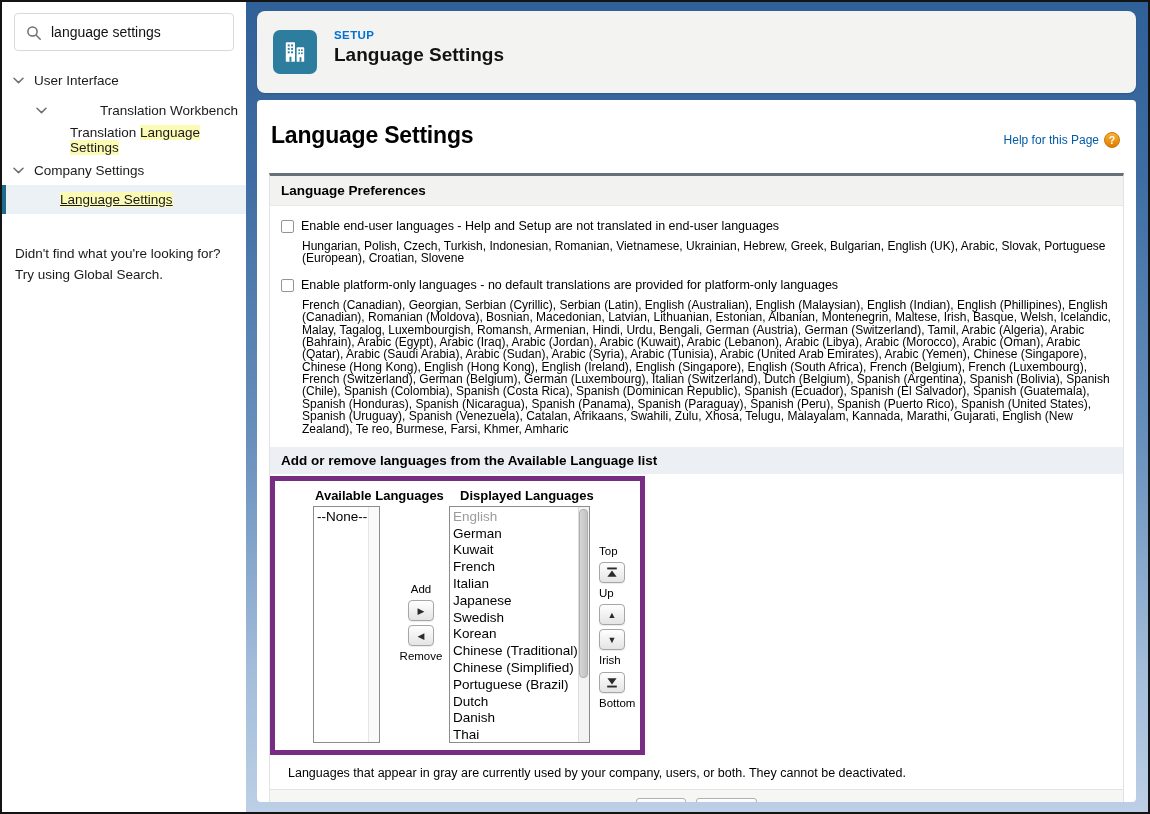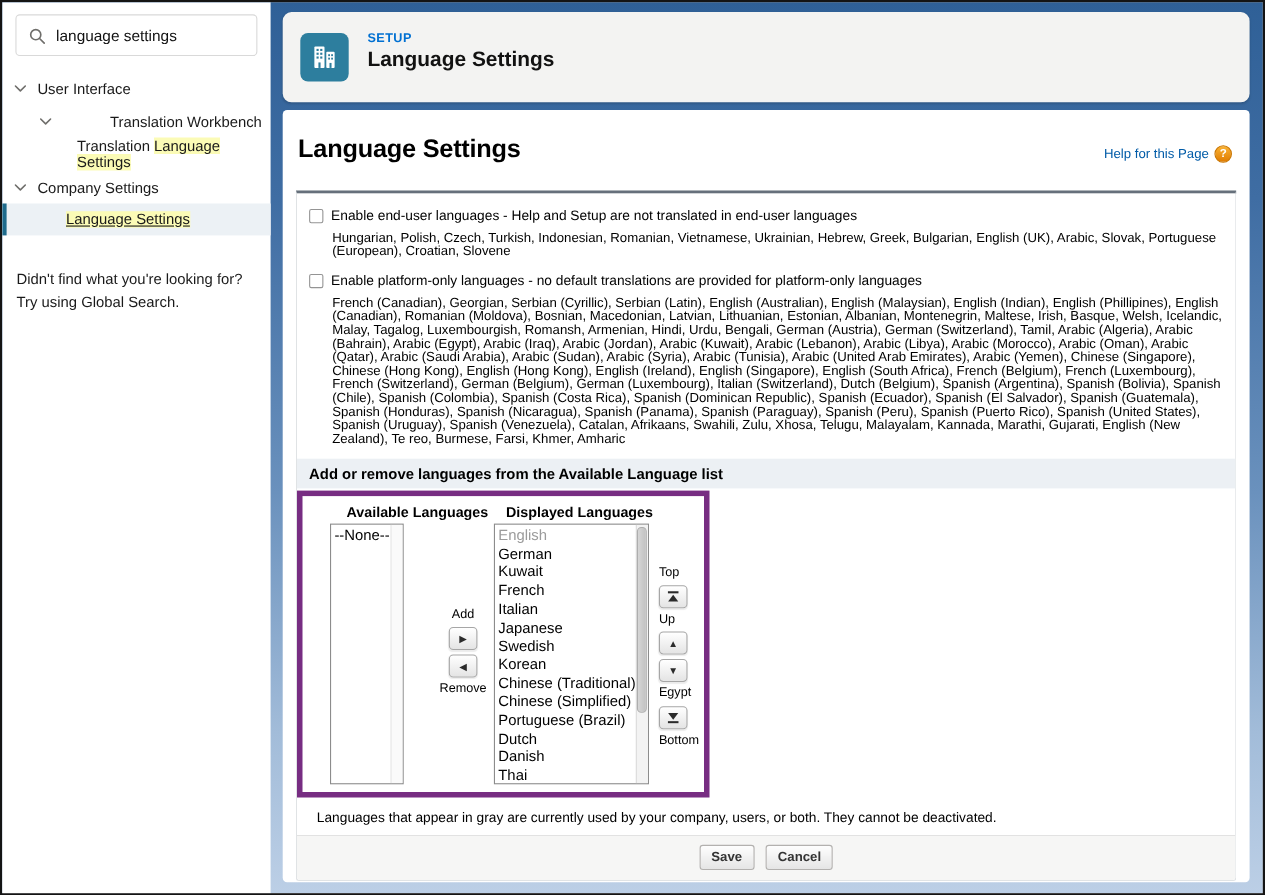--- a/index.html
+++ b/index.html
@@ -76,21 +76,21 @@
 
   .subheader { background:#ecf0f4; padding:6px 11px; font-size:13.5px; font-weight:bold; color:#000; }
 
   
   .duallist { position:relative; height:284px; }
   .focusbox { position:absolute; left:0; top:2px; width:375px; height:279px; border:5px solid #772d82; }
   .collabel { position:absolute; font-size:13px; font-weight:bold; color:#000; white-space:nowrap; }
   .lab-avail { left:40px; top:7px; }
   .lab-disp  { left:185px; top:7px; }
   .selbox { position:absolute; background:#fff; border:1px solid #8c8c8c; overflow:hidden; }
-  .sel-avail { left:25px; top:25px; width:67px; height:237px; }
+  .sel-avail { left:38px; top:25px; width:67px; height:237px; }
   .sel-disp  { left:174px; top:25px; width:141px; height:237px; }
   .seltrack { position:absolute; right:0; top:0; width:11px; height:100%; background:#f3f3f3; border-left:1px solid #dcdcdc; }
   .sel-avail .seltrack { background:#fafafa; border-left:1px solid #e6e6e6; }
   .selthumb { position:absolute; right:1px; top:2px; width:9px; height:72%; background:linear-gradient(90deg,#d6d6d6,#c2c2c2); border:1px solid #aeaeae; border-radius:4px; }
   .opts { padding:2px 0 0 3px; width:calc(100% - 12px); }
   .opt { font-size:13.5px; line-height:16.8px; color:#000; white-space:nowrap; cursor:pointer; }
   .opt.inactive { color:#9b9b9b; }
 
   .midcol { position:absolute; left:120px; top:100px; width:52px; display:flex; flex-direction:column; align-items:center; }
   .ordercol { position:absolute; left:324px; top:62px; width:50px; display:flex; flex-direction:column; }
@@ -192,20 +192,21 @@
   </div>
 
   <div class="main-card">
     <div class="helpwrap">
       <a class="helplink">Help for this Page</a>
       <span class="helpq">?</span>
     </div>
     <div class="page-title">Language Settings</div>
 
     <div class="pblock">
+      <div class="pheader">Language Preferences</div>
 
       <div class="pbody">
         <div class="cbrow">
           <input type="checkbox" style="">
           <label>Enable end-user languages - Help and Setup are not translated in end-user languages</label>
         </div>
         <div class="langpara">Hungarian, Polish, Czech, Turkish, Indonesian, Romanian, Vietnamese, Ukrainian, Hebrew, Greek, Bulgarian, English (UK), Arabic, Slovak, Portuguese (European), Croatian, Slovene</div>
 
         <div class="cbrow">
           <input type="checkbox" style="">
@@ -269,21 +270,21 @@
                   <path d="M6 3.6 L10.6 9.8 H1.4 Z" fill="#2b2b2b"></path>
                 </svg>
             </button>
             <div class="minilab">Up</div>
             <button class="btn-mini">
                 <span>▲</span>
               </button>
             <button class="btn-mini">
                 <span>▼</span>
               </button>
-            <div class="minilab">Egypt</div>
+            <div class="minilab">Irish</div>
             <button class="btn-mini">
               <svg width="12" height="11" viewBox="0 0 12 11">
                   <path d="M6 7.4 L10.6 1.2 H1.4 Z" fill="#2b2b2b"></path>
                   <rect x="1.2" y="8.6" width="9.6" height="1.9" fill="#2b2b2b"></rect>
                 </svg>
             </button>
             <div class="minilab">Bottom</div>
           </div>
         </div>
       </div>

